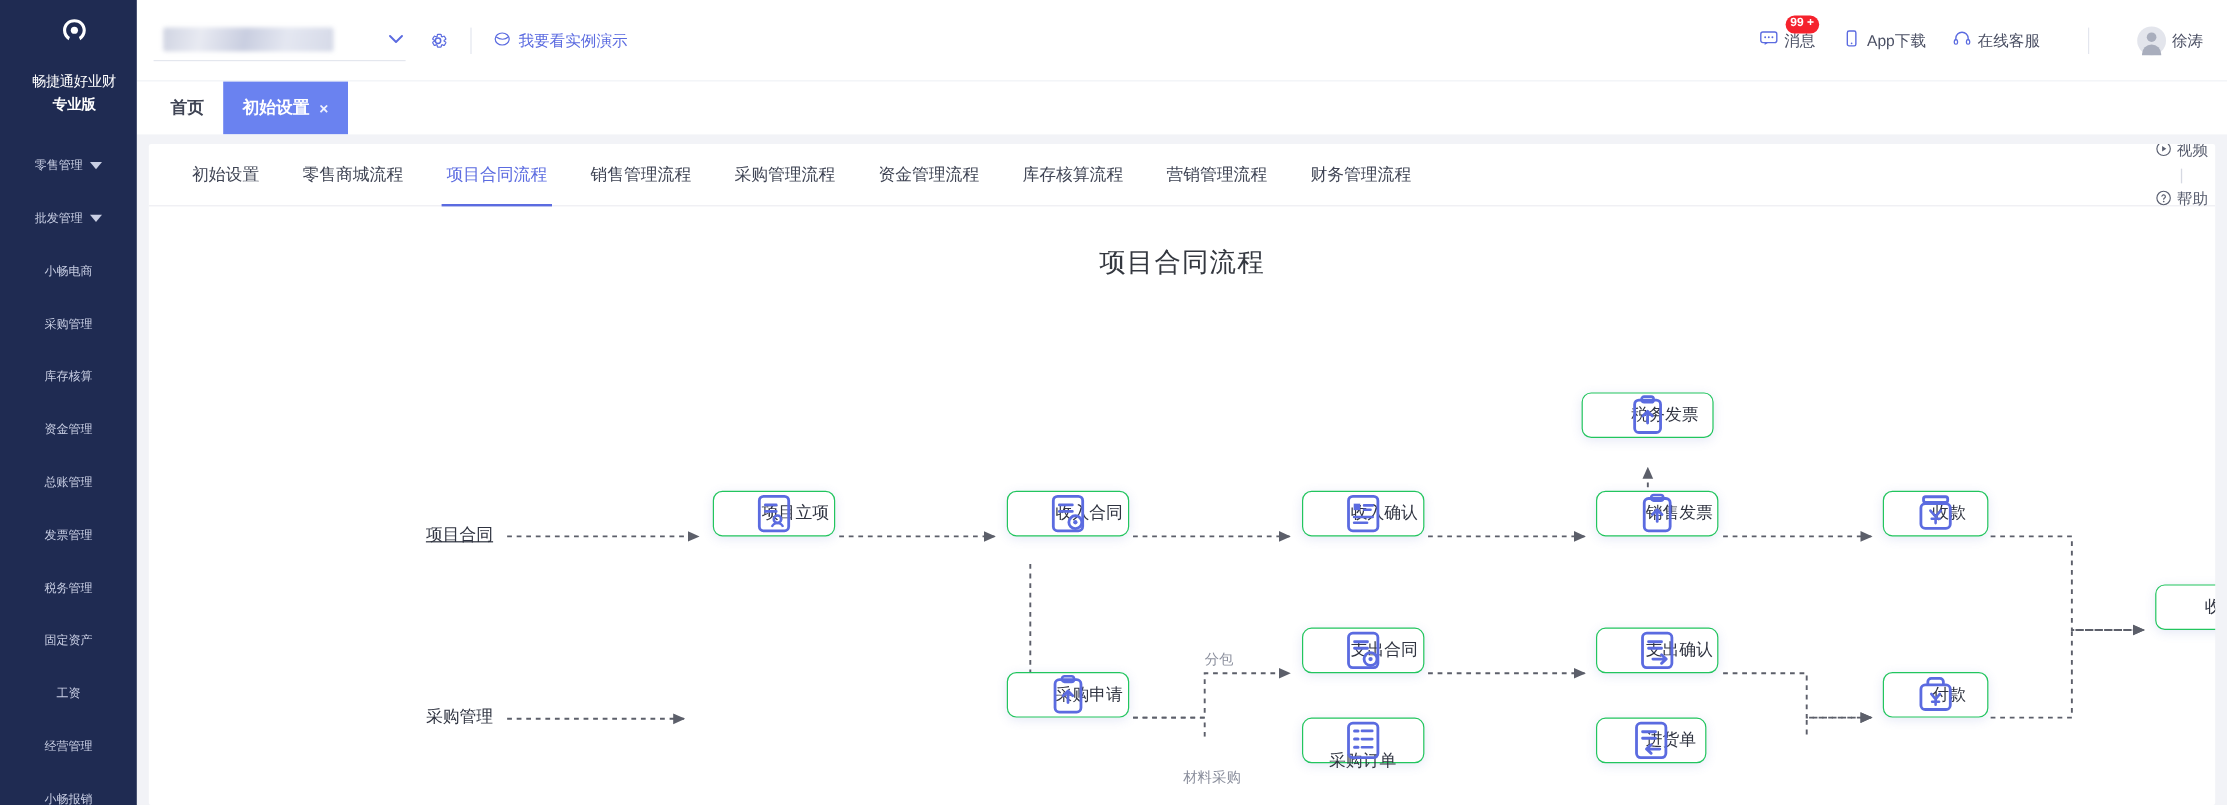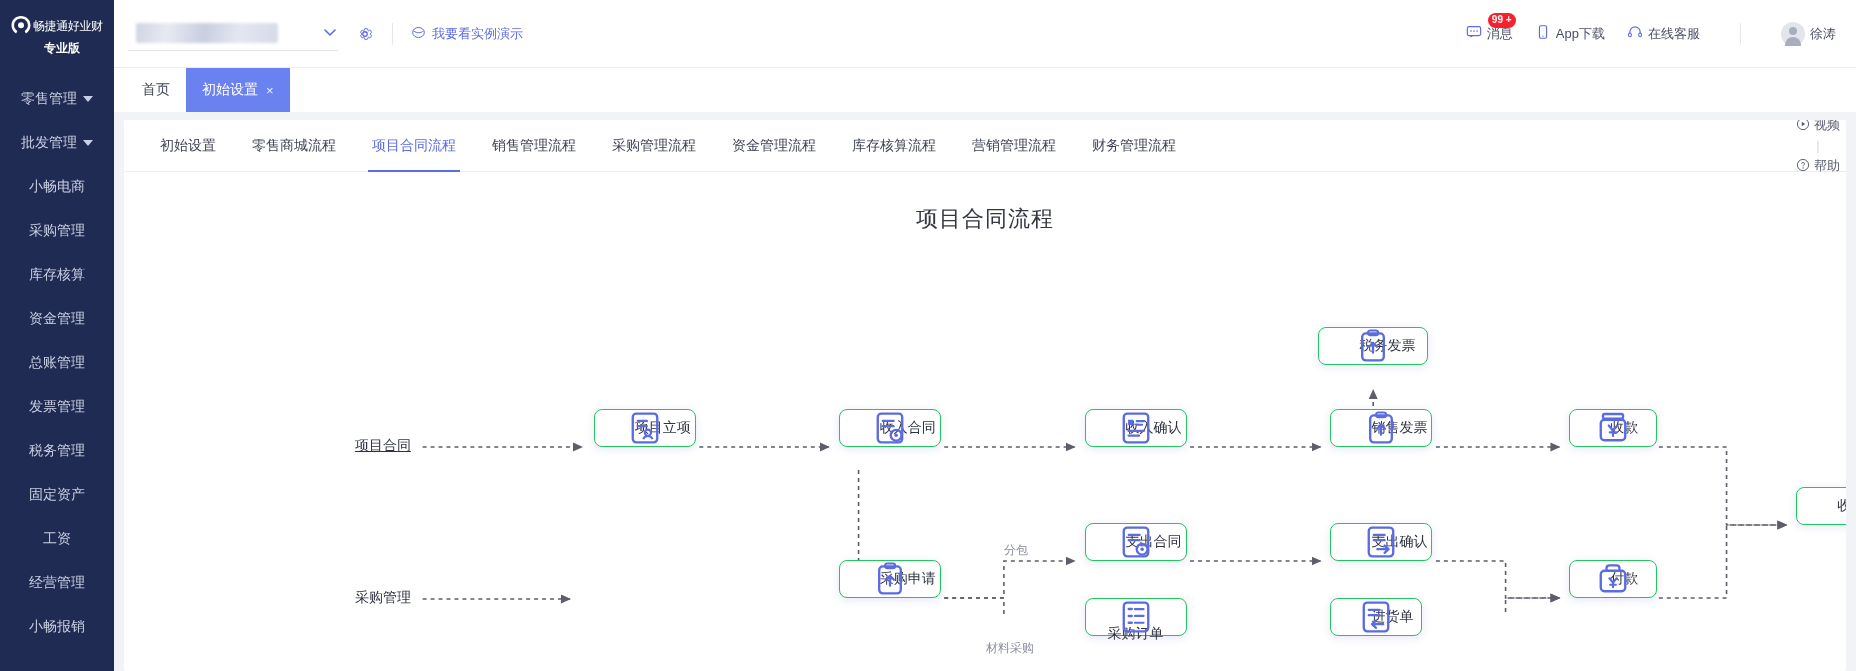--- a/index.html
+++ b/index.html
@@ -9,28 +9,28 @@
     background: #ffffff; overflow: hidden;
   }
   #app { position: relative; width: 1856px; height: 671px; display: flex; }
 
   
   .sidebar {
     width: 114px; height: 671px; background: #1f2b52;
     flex: 0 0 114px; position: relative; z-index: 5;
   }
   .brand { padding: 14px 0 6px 0; text-align: center; }
-  .brand-row { display: flex; align-items: center; justify-content: flex-start; padding-left: 9px; gap: 0;}
+  .brand-row { display: flex; align-items: center; justify-content: flex-start; padding-left: 9px; gap: 22px; flex-direction: column;}
   .logo-mark { width: 24px; height: 24px; flex: 0 0 24px; position: relative; }
   .brand-name { color: #ffffff; font-size: 12px; letter-spacing: -0.4px; white-space: nowrap; }
   .brand-sub { color: #ffffff; font-size: 12px; padding-left: 10px; margin-top: 2px; font-weight: bold;}
   .menu { margin-top: 14px; }
   .menu-item {
     height: 44px; display: flex; align-items: center; justify-content: center;
-    color: #c9cfe4; font-size: 14px; cursor: pointer; gap: 6px;
+    color: #c9cfe4; font-size: 10px; cursor: pointer; gap: 6px;
   }
   .caret-down {
     width: 0; height: 0; border-left: 5px solid transparent;
     border-right: 5px solid transparent; border-top: 6px solid #c9cfe4;
   }
 
   
   .main { flex: 1 1 auto; display: flex; flex-direction: column; min-width: 0; }
 
   
@@ -60,21 +60,21 @@
   }
   .avatar { width: 24px; height: 24px; border-radius: 50%; background: #e3e5ec; position: relative; flex:0 0 24px;}
   .avatar:before { content:""; position:absolute; left:8px; top:5px; width:8px; height:8px; border-radius:50%; background:#a9aebd;}
   .avatar:after { content:""; position:absolute; left:4px; top:15px; width:16px; height:9px; border-radius:8px 8px 0 0; background:#a9aebd;}
   .user-name { font-size:13px; color:#4a4f63; }
 
   
   .tabstrip { height: 44px; background: #fff; display: flex; align-items: stretch; padding-left: 12px; }
   .tab {
     display: flex; align-items: center; padding: 0 16px; font-size: 14px;
-    color: #3f4454; cursor: pointer; gap: 8px;
+    color: #3f4454; cursor: pointer; gap: 8px; font-weight: bold;
   }
   .tab.active { background: #6a82f0; color: #ffffff; }
   .tab .x { font-size: 13px; opacity: .9; }
 
   
   .panel { flex: 1 1 auto; background: #f2f3f7; padding: 8px 10px 0 10px; min-height: 0;}
   .card { background: #fff; height: 100%; border-radius: 2px; position: relative; overflow: hidden;}
 
   .subtabs {
     height: 52px; display: flex; align-items: center; padding-left: 18px;

